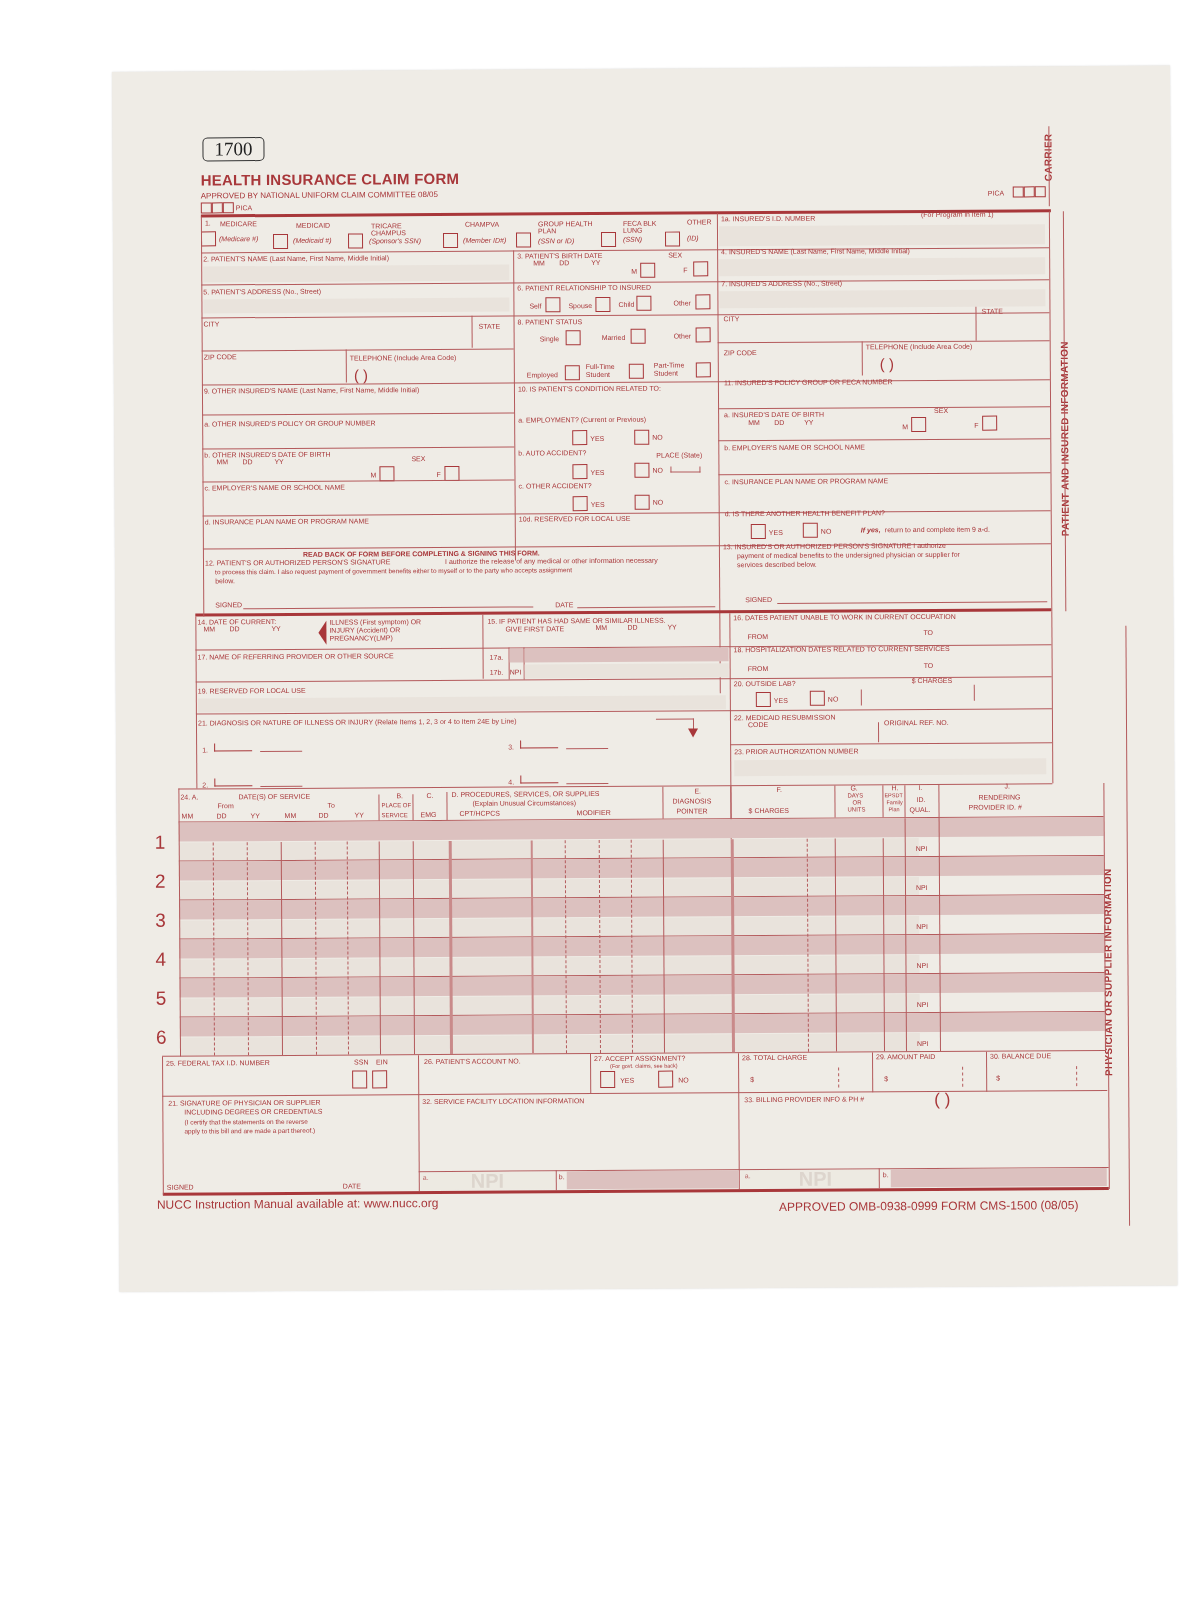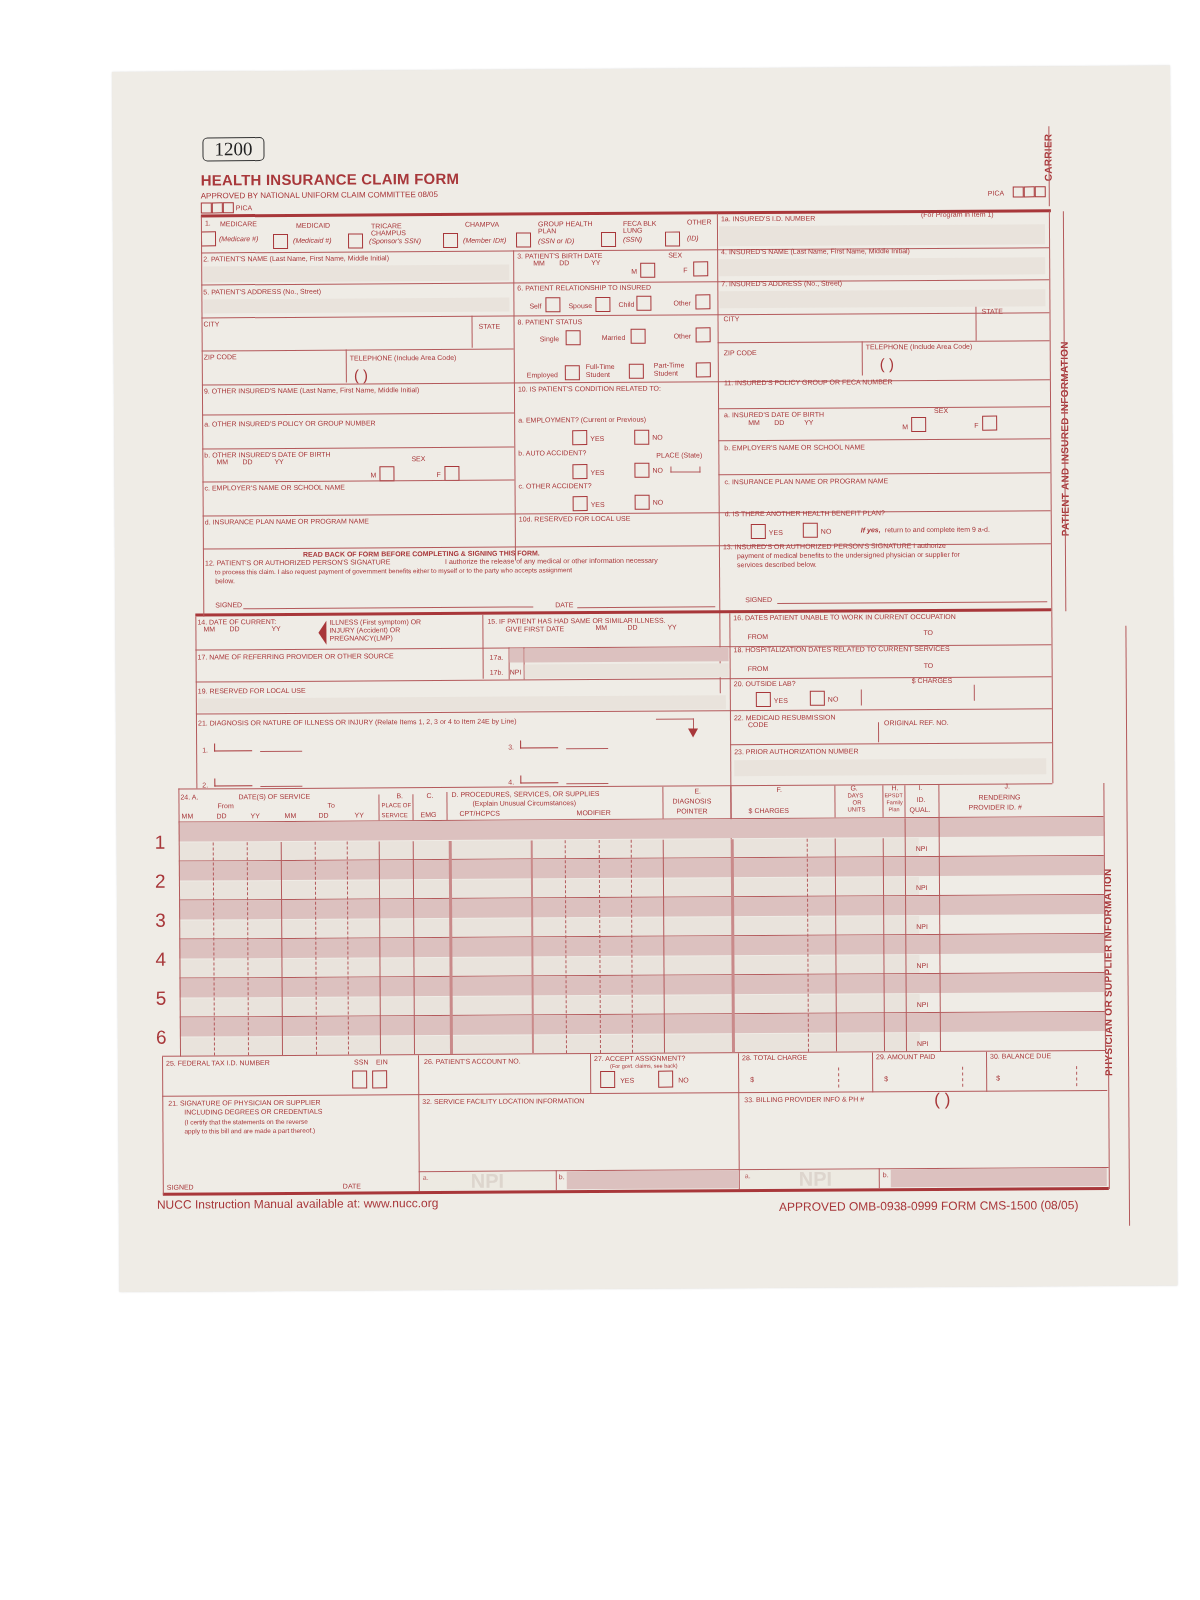--- a/index.html
+++ b/index.html
@@ -36,21 +36,21 @@
   .npi-ghost { position: absolute; font-size: 20px; font-weight: bold; color: #d8cfc8; }
   .footer { position: absolute; font-size: 12px; color: #a8373a; white-space: nowrap; }
   .arrow-left { position: absolute; width: 0; height: 0; border-top: 12px solid transparent; border-bottom: 12px solid transparent; border-right: 8px solid #a8373a; }
   .arrow-down { position: absolute; width: 0; height: 0; border-left: 5px solid transparent; border-right: 5px solid transparent; border-top: 9px solid #a8373a; }
 </style>
 </head>
 <body>
 
 <div class="paper">
 
-  <div class="form-number">1200</div>
+  <div class="form-number">1700</div>
   <div class="title">HEALTH INSURANCE CLAIM FORM</div>
   <div class="sub">APPROVED BY NATIONAL UNIFORM CLAIM COMMITTEE 08/05</div>
 
   <div class="cb" style="left:88px;top:131px;width:11px;height:11px;"></div>
   <div class="cb" style="left:99px;top:131px;width:11px;height:11px;"></div>
   <div class="cb" style="left:110px;top:131px;width:11px;height:11px;"></div>
   <div class="lbl sm" style="left:123px;top:133px;">PICA</div>
 
   <div class="lbl sm" style="left:875px;top:123px;">PICA</div>
   <div class="cb" style="left:900px;top:120px;width:11px;height:11px;"></div>

